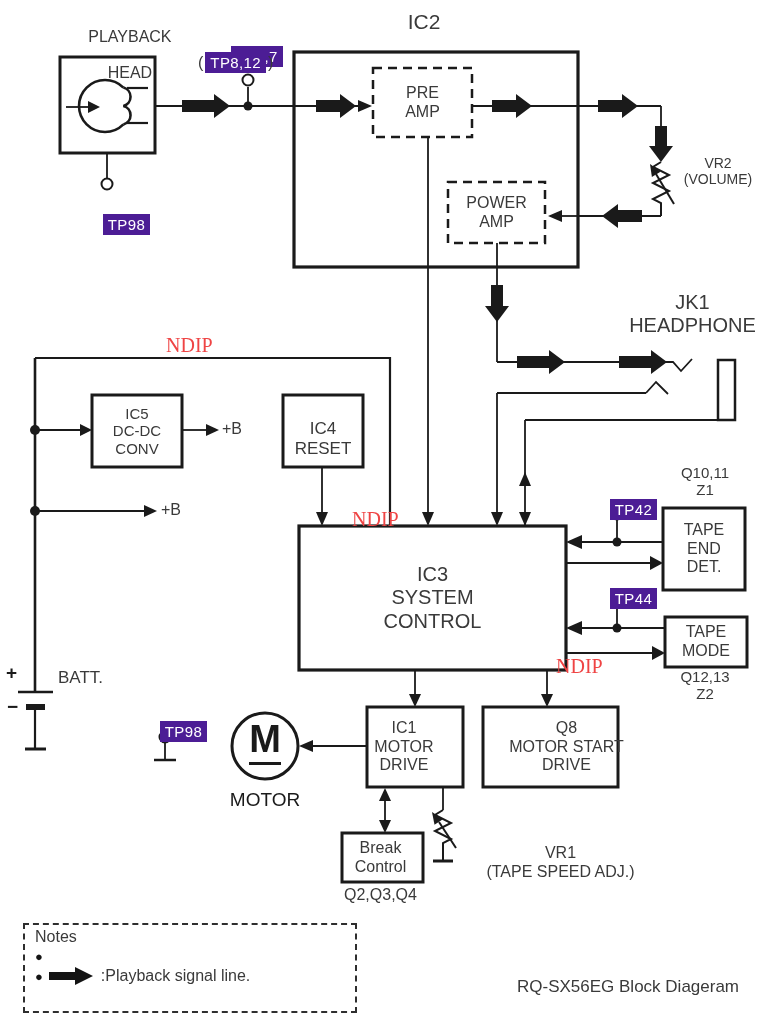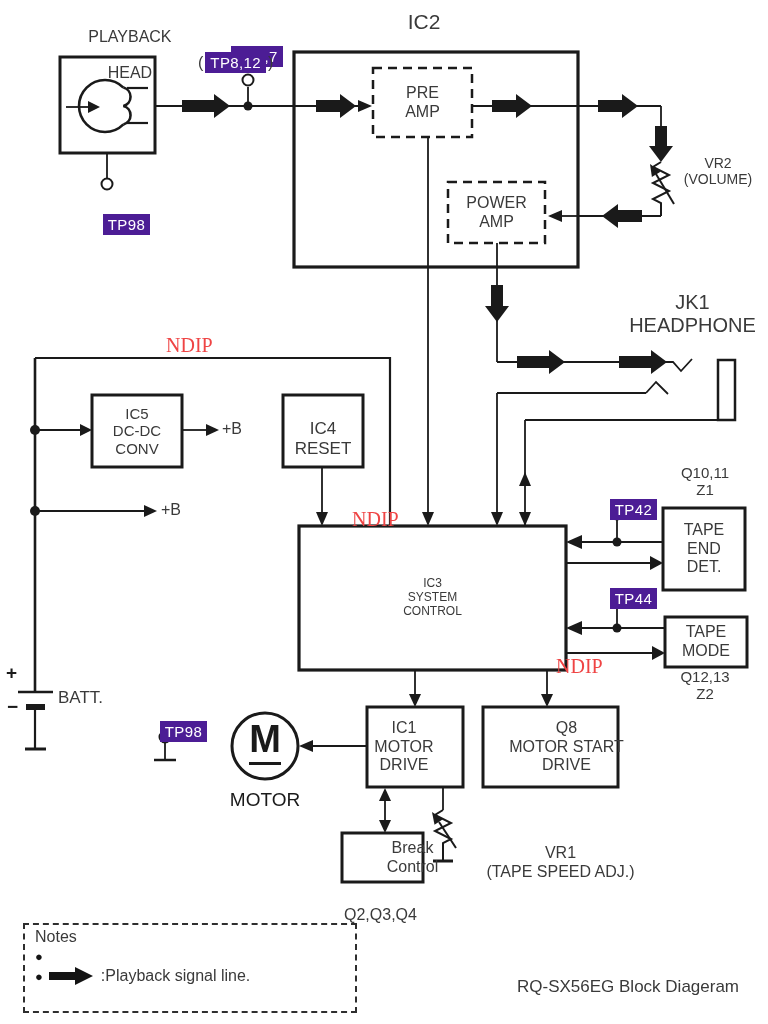--- a/index.html
+++ b/index.html
@@ -248,21 +248,21 @@
 
   <div class="box-label" style="left:283px;top:395px;width:80px;height:88px;font-size:17px;">
     <span>IC4</span>
     <span>RESET</span>
   </div>
 
   <div class="lbl" style="left:161px;top:501px;font-size:16px;">+B</div>
 
   <div class="lbl serif" style="left:352px;top:508px;">NDIP</div>
 
-  <div class="box-label" style="left:299px;top:526px;width:267px;height:144px;font-size:12px;">
+  <div class="box-label" style="left:299px;top:526px;width:267px;height:144px;font-size:20px;">
     <span>IC3</span>
     <span>SYSTEM</span>
     <span>CONTROL</span>
   </div>
 
   <div class="lbl" style="left:592px;top:481px;">
     <span class="badge">TP42</span>
   </div>
   <div class="box-label" style="left:660px;top:464px;width:90px;font-size:15px;">
     <span>Q10,11</span>
@@ -282,21 +282,21 @@
     <span>MODE</span>
   </div>
   <div class="lbl serif" style="left:556px;top:655px;">NDIP</div>
   <div class="box-label" style="left:660px;top:668px;width:90px;font-size:15px;">
     <span>Q12,13</span>
     <span>Z2</span>
   </div>
 
   <div class="lbl" style="left:6px;top:662px;font-size:19px;font-weight:bold;color:#1a1a1a;">+</div>
   <div class="lbl" style="left:7px;top:696px;font-size:19px;font-weight:bold;color:#1a1a1a;">−</div>
-  <div class="lbl" style="left:58px;top:688px;font-size:17px;">BATT.</div>
+  <div class="lbl" style="left:58px;top:668px;font-size:17px;">BATT.</div>
 
   <div class="lbl" style="left:142px;top:703px;">
     <span class="badge">TP98</span>
   </div>
 
   <div class="m-glyph">M</div>
   <div class="m-underline"></div>
   <div class="lbl center" style="left:215px;top:789px;width:100px;font-size:19px;color:#1a1a1a;">MOTOR</div>
 
   <div class="box-label" style="left:356px;top:707px;width:96px;height:80px;font-size:16px;">
@@ -308,25 +308,25 @@
     <span>Q8</span>
     <span>MOTOR START</span>
     <span>DRIVE</span>
   </div>
 
   <div class="box-label" style="left:478px;top:802px;width:165px;font-size:16px;margin-top:42px;">
     <span>VR1</span>
     <span>(TAPE SPEED ADJ.)</span>
   </div>
 
-  <div class="box-label" style="left:347px;top:833px;width:81px;height:49px;font-size:16px;padding-left:25px;">
+  <div class="box-label" style="left:340px;top:833px;width:81px;height:49px;font-size:16px;">
     <span>Break</span>
     <span>Control</span>
   </div>
-  <div class="lbl" style="left:344px;top:886px;font-size:16px;margin-top:20px;">Q2,Q3,Q4</div>
+  <div class="lbl" style="left:344px;top:886px;font-size:16px;">Q2,Q3,Q4</div>
 
   <div class="notes">
     <div>Notes</div>
     <div class="note-row">
       <span class="bullet">●</span>
     </div>
     <div class="note-row">
       <span class="bullet">●</span>
       <svg width="46" height="18">
         <polygon points="0,5 26,5 26,0 44,9 26,18 26,13 0,13" fill="#141414"></polygon>

